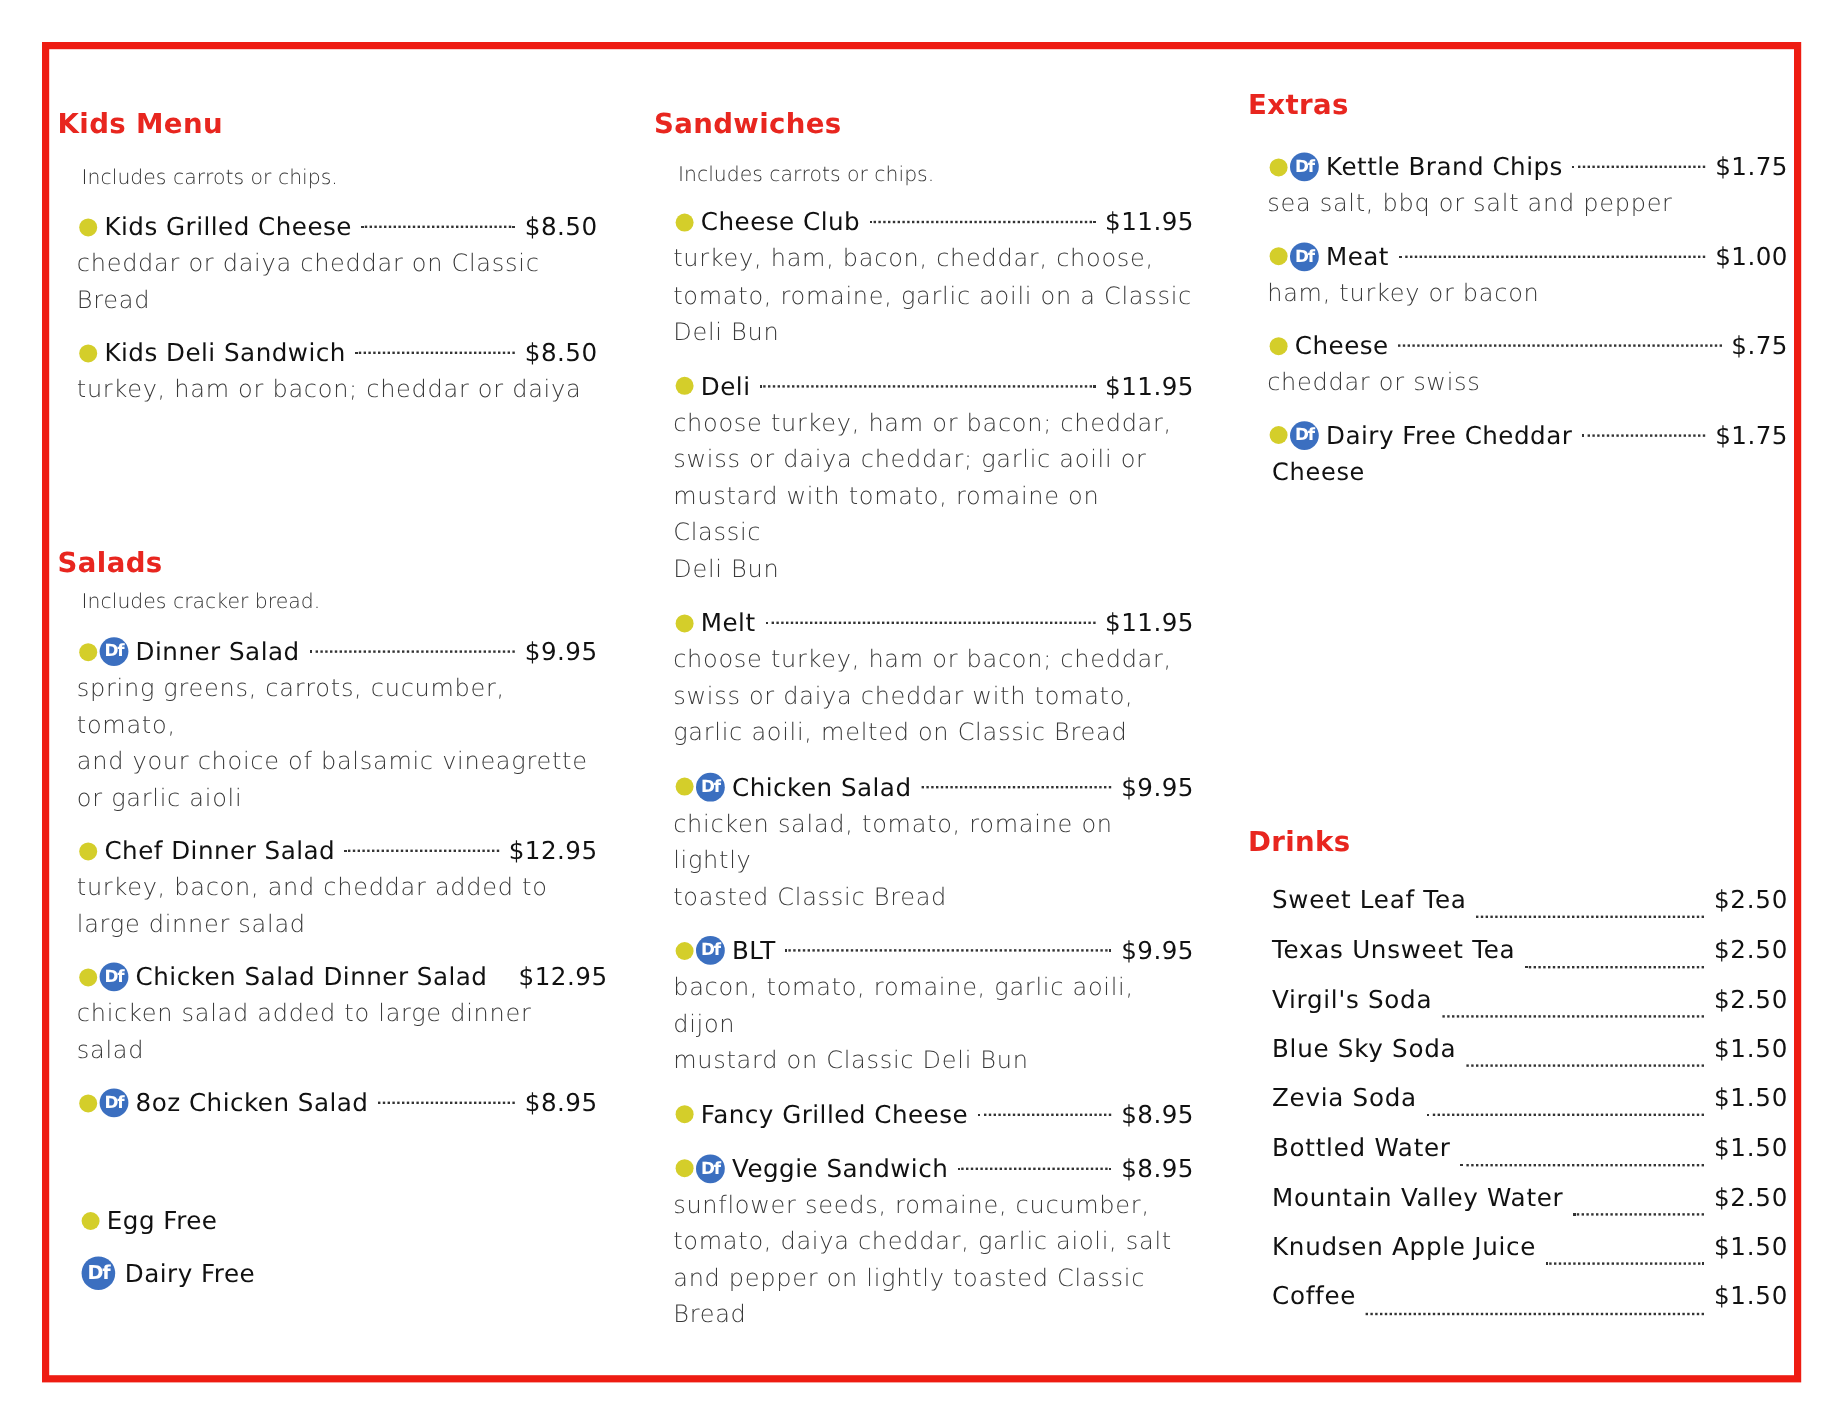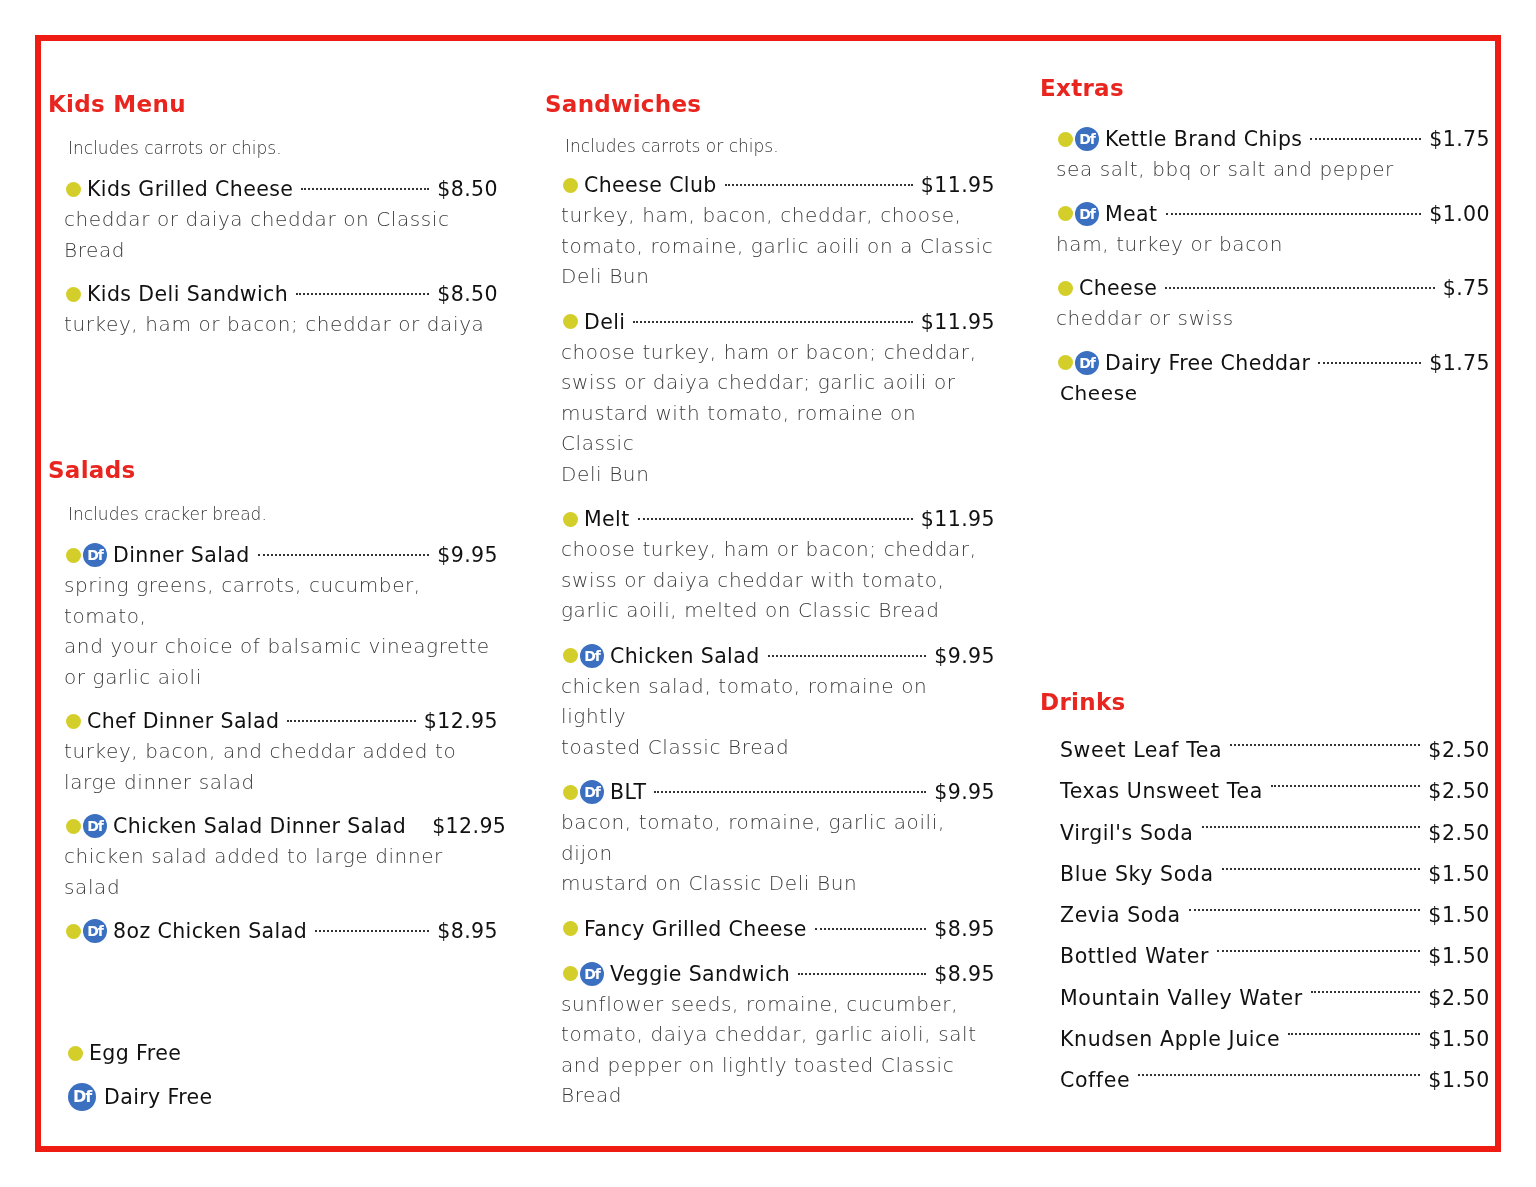--- a/index.html
+++ b/index.html
@@ -31,21 +31,21 @@
   .price { white-space: nowrap; font-weight: 500; }
   .item-desc { font-size: 20px; color: #3a3a3a; line-height: 30.5px; margin: 0 0 0 16px;
                letter-spacing: 0.6px; font-weight: 300; }
   .item-desc.dark { color: #111; font-weight: 500; font-size: 20px; }
 
   .legend-row { display: flex; align-items: center; font-size: 20.5px; line-height: 30px;
                 letter-spacing: 0.4px; }
   .legend-row .egg { margin-right: 6px; }
   .legend-row .df { margin-right: 8px; width: 28px; height: 28px; font-size: 16px; }
 
-  .drink { display: flex; align-items: center; font-size: 20.5px; line-height: 41.3px;
+  .drink { display: flex; align-items: flex-end; font-size: 20.5px; line-height: 41.3px;
            padding-left: 20px; letter-spacing: 0.6px; }
 </style>
 </head>
 <body>
 
 <div class="frame"></div>
 
 <div class="col col-1" style="top:84px;">
   <h2 class="section-title">Kids Menu</h2>
   <p class="section-note" style="margin-top:12px;">Includes carrots or chips.</p>
@@ -71,21 +71,21 @@
       <span class="item-name">Kids Deli Sandwich</span>
       <span class="dots"></span>
       <span class="price">$8.50</span>
     </div>
     <p class="item-desc"><span>turkey, ham or bacon; cheddar or daiya</span><br></p>
   </div>
 </div>
 
 <div class="col col-1" style="top:450px;">
   <h2 class="section-title">Salads</h2>
-  <p class="section-note" style="margin-top:12px;">Includes cracker bread.</p>
+  <p class="section-note" style="">Includes cracker bread.</p>
   <div style="height:14px"></div>
 
   <div class="item">
     <div class="item-head">
       <span class="icons">
           <span class="egg"></span>
           <span class="df">Df</span>
         </span>
       <span class="item-name">Dinner Salad</span>
       <span class="dots"></span>
@@ -125,21 +125,21 @@
           <span class="egg"></span>
           <span class="df">Df</span>
         </span>
       <span class="item-name">8oz Chicken Salad</span>
       <span class="dots"></span>
       <span class="price">$8.95</span>
     </div>
   </div>
 </div>
 
-<div class="col col-1" style="top:1038px; left:68px;">
+<div class="col col-1" style="top:1002px; left:68px;">
   <div class="legend-row">
     <span class="egg"></span>
     <span>Egg Free</span>
   </div>
   <div style="height:14px"></div>
   <div class="legend-row">
     <span class="df">Df</span>
     <span>Dairy Free</span>
   </div>
 </div>

